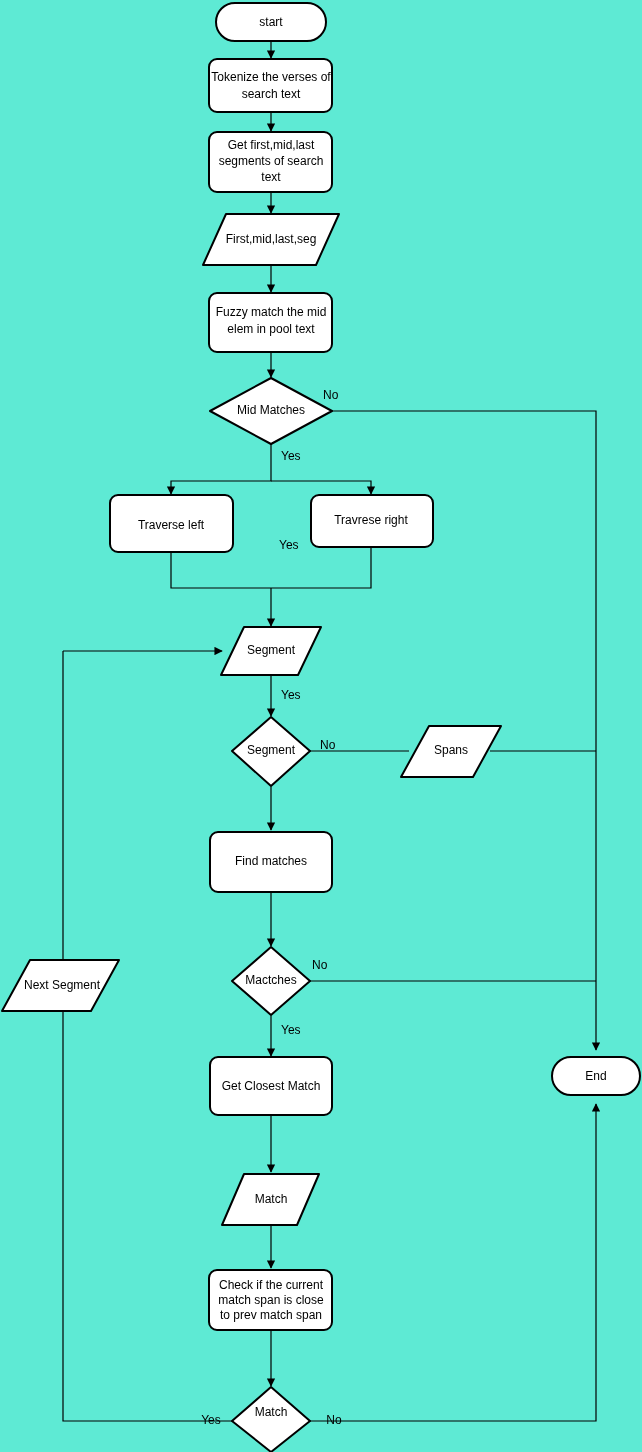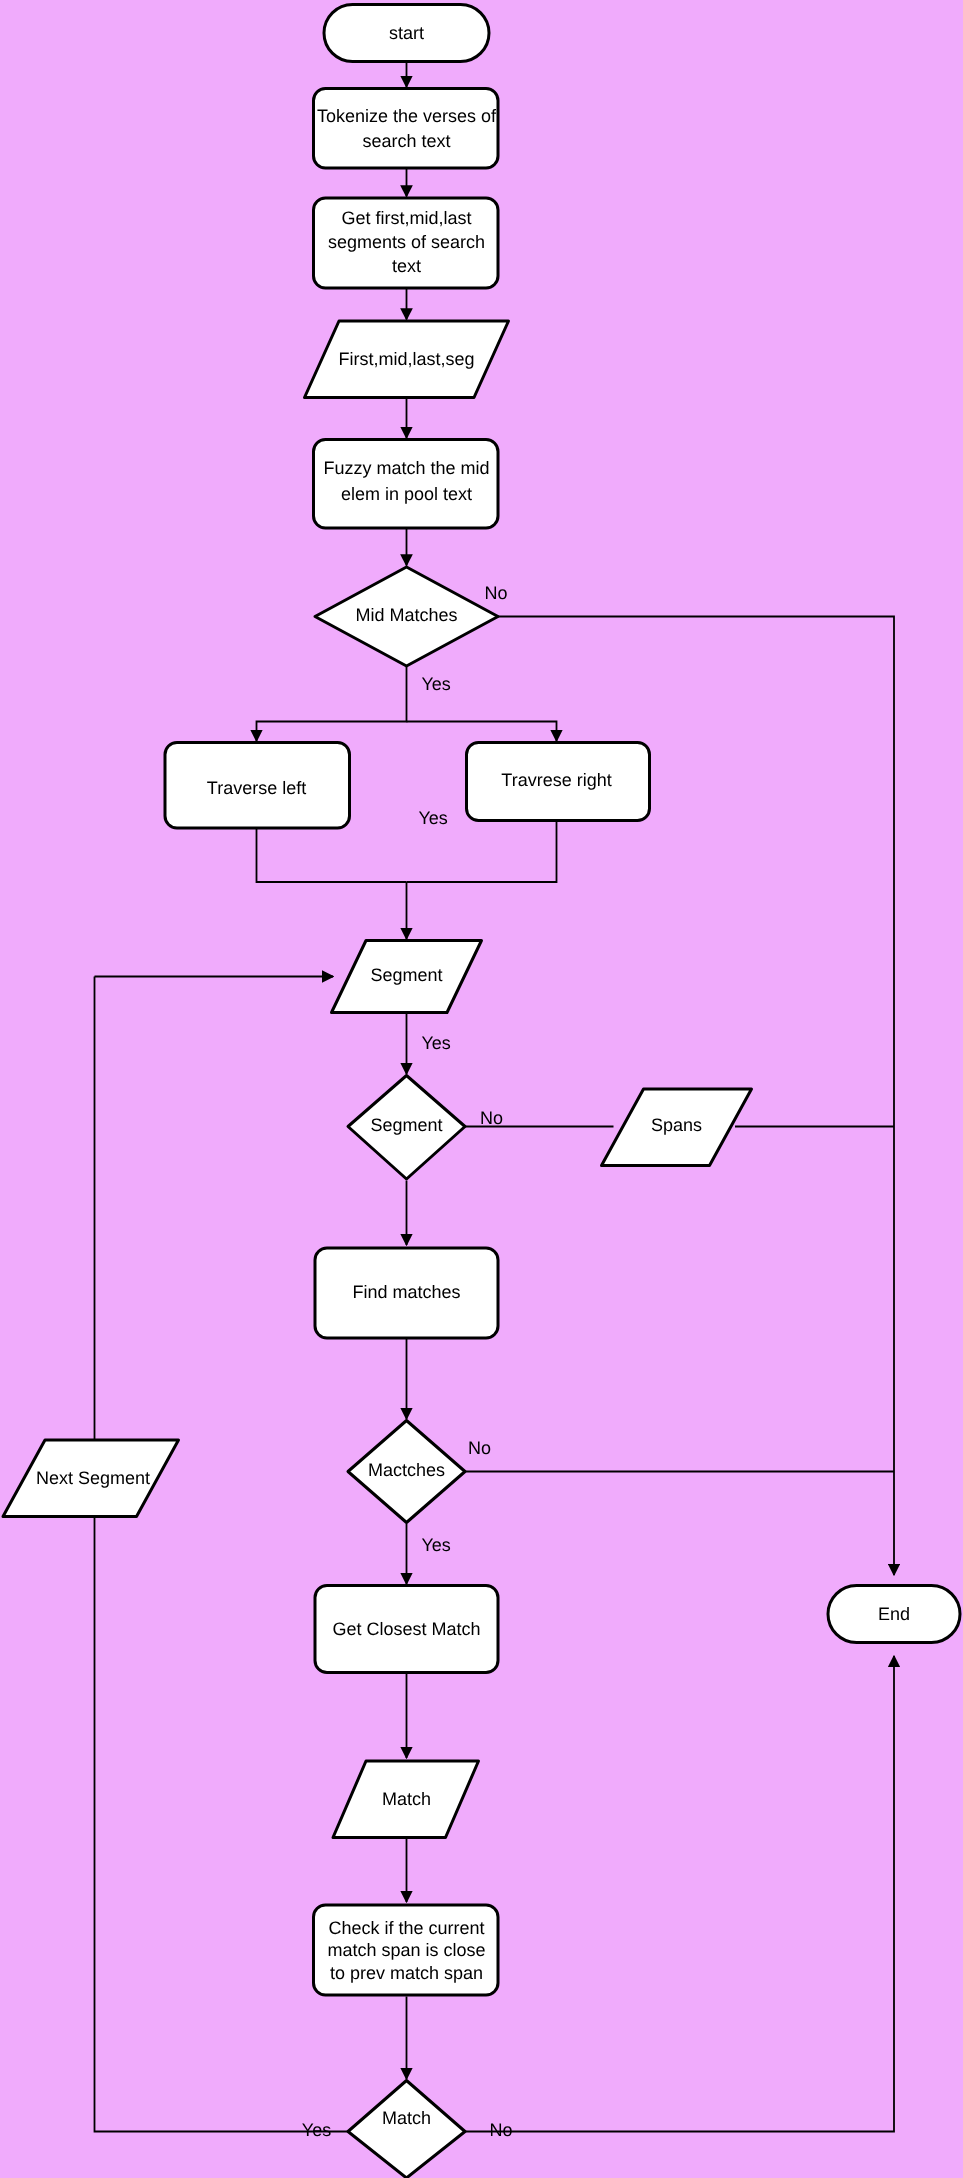--- a/index.html
+++ b/index.html
@@ -7,21 +7,21 @@
     padding: 0;
     background: #ffffff;
   }
   body {
     font-family: "Liberation Sans", sans-serif;
   }
   #flowchart-root {
     position: relative;
     width: 642px;
     height: 1452px;
-    background: #f0abfc;
+    background: #5eead4;
     overflow: hidden;
   }
   #flow-svg {
     position: absolute;
     top: 0;
     left: 0;
     width: 642px;
     height: 1452px;
   }
   .node-shape {

